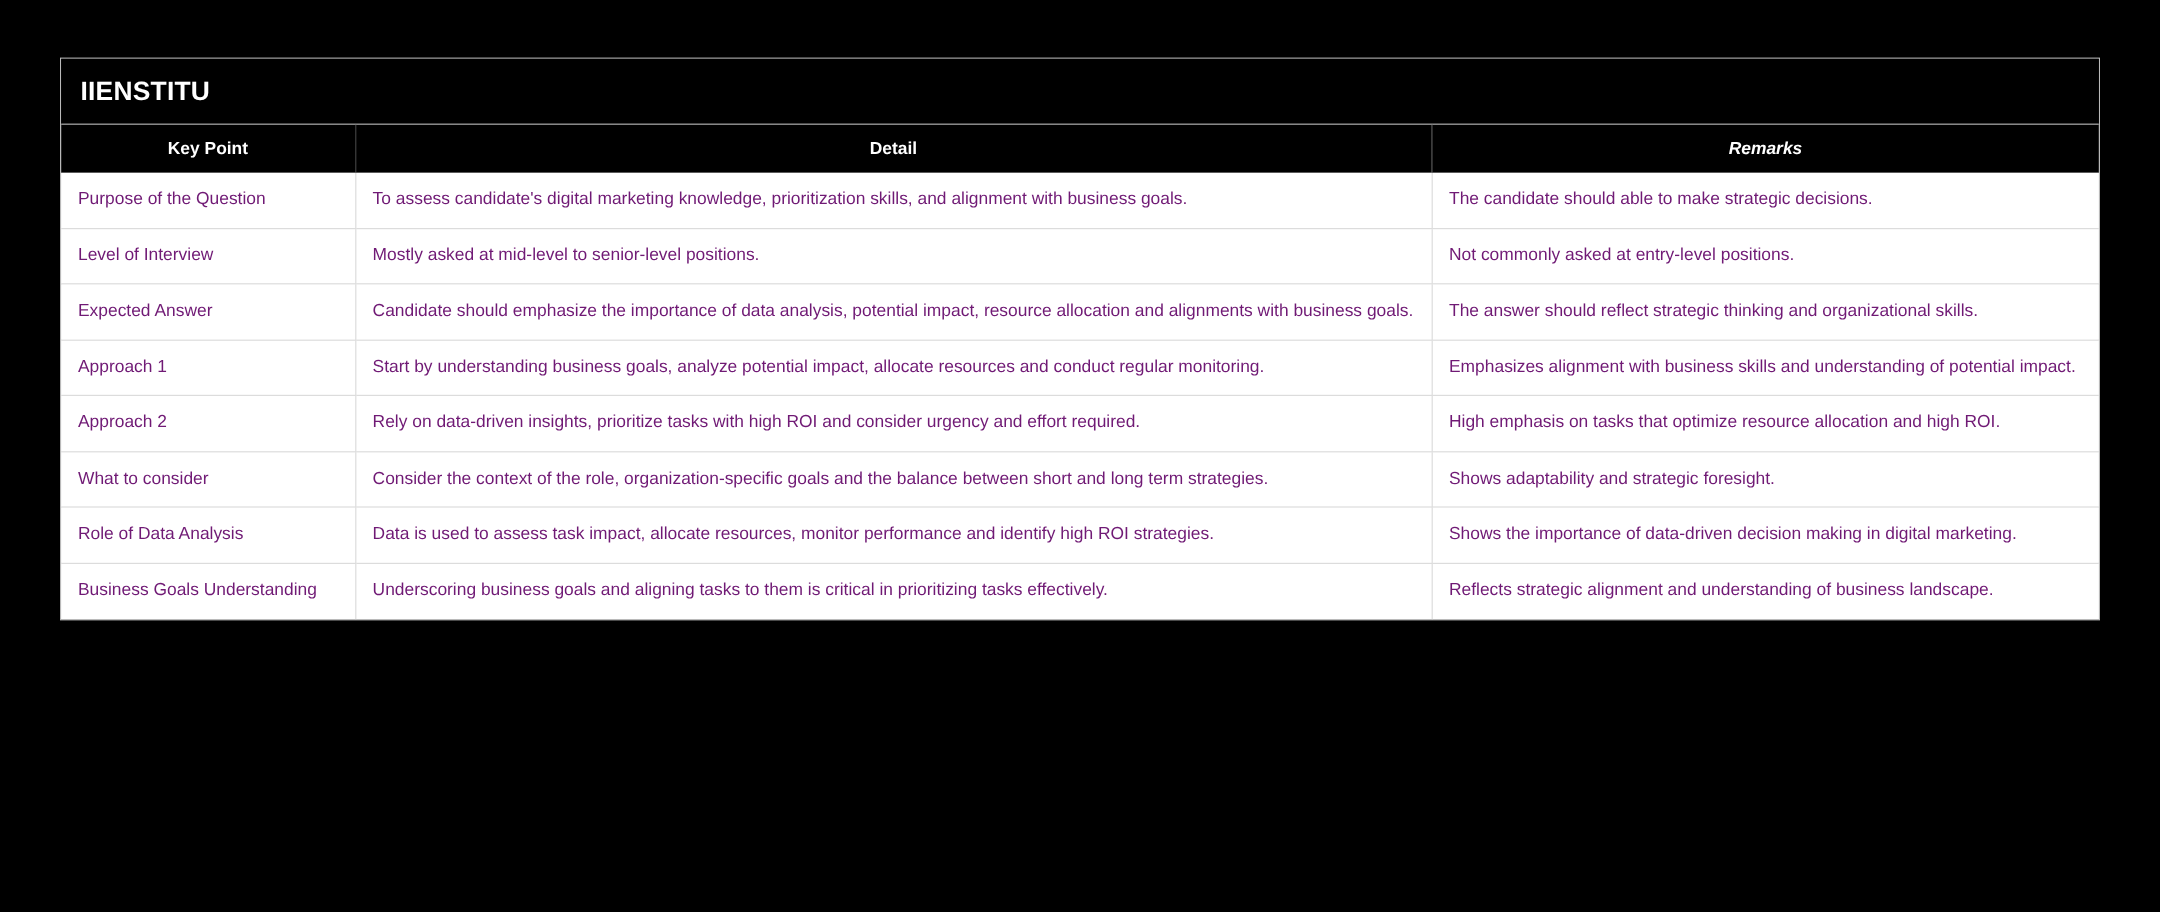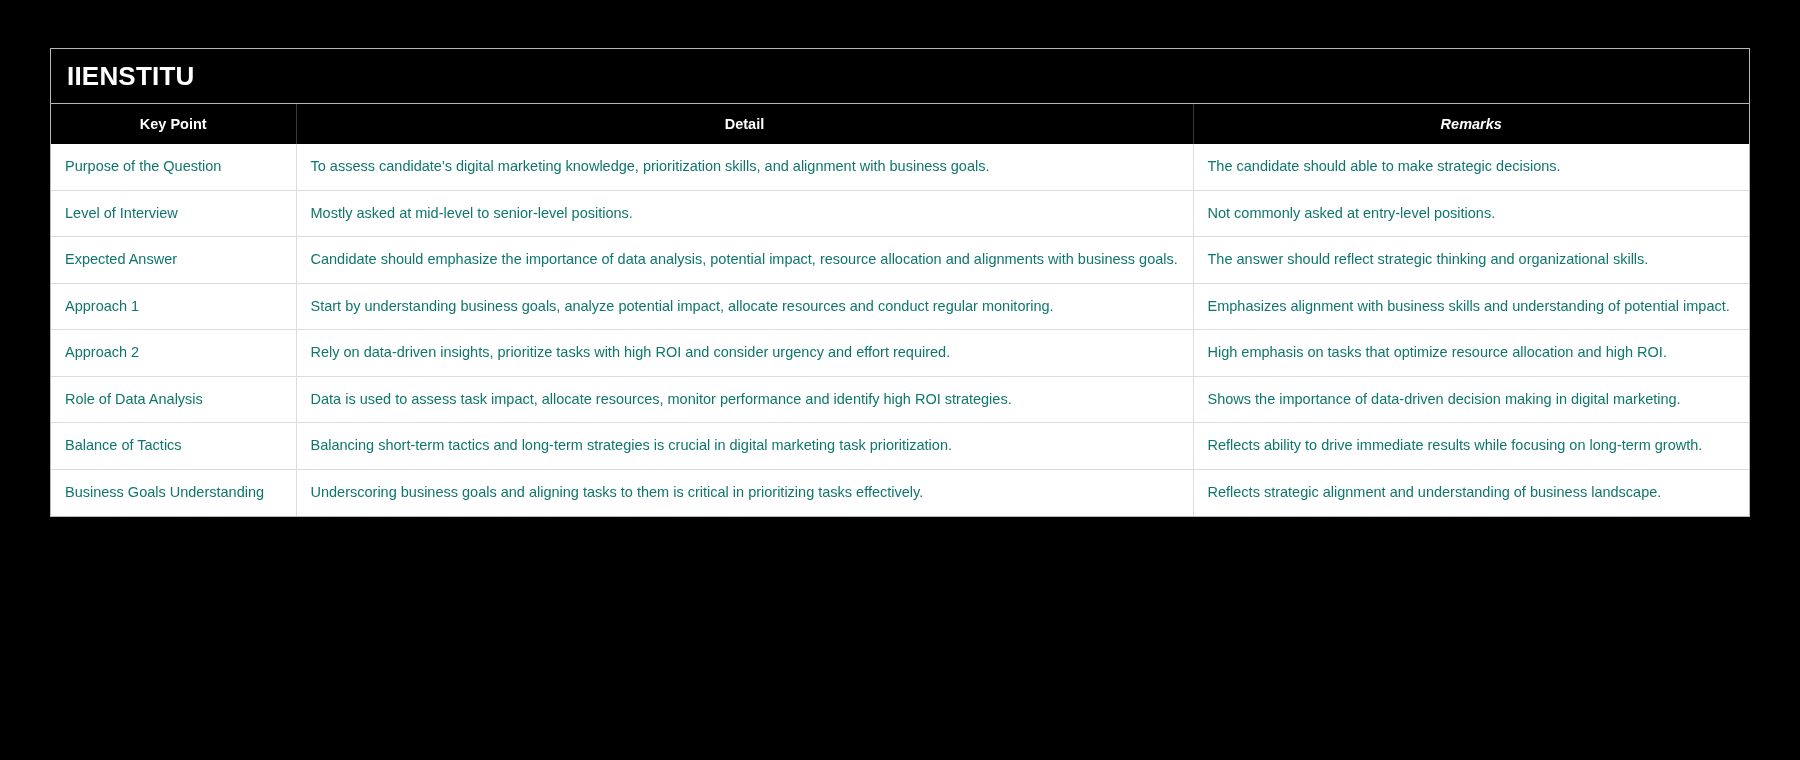--- a/index.html
+++ b/index.html
@@ -31,21 +31,21 @@
     height: 55px;
     background: #000000;
     display: flex;
     align-items: center;
     padding-left: 16px;
     border-bottom: 1px solid #b9b9b9;
     box-sizing: border-box;
   }
   .brand-title {
     color: #ffffff;
-    font-size: 26px;
+    font-size: 22px;
     font-weight: bold;
     letter-spacing: 0.2px;
   }
   table.data {
     border-collapse: collapse;
     width: 100%;
     table-layout: fixed;
     background: #ffffff;
   }
   table.data thead th {
@@ -54,21 +54,21 @@
     text-align: center;
     font-size: 14.5px;
     font-weight: bold;
     padding: 12px 14px;
     border-right: 1px solid #3a3a3a;
     box-sizing: border-box;
   }
   table.data thead th:last-child { border-right: none; font-style: italic; }
   table.data tbody td {
     background: #ffffff;
-    color: #0f766e;
+    color: #701a75;
     font-size: 14.5px;
     line-height: 1.35;
     padding: 13px 14px;
     border-bottom: 1px solid #dcdcdc;
     border-right: 1px solid #dcdcdc;
     vertical-align: middle;
     box-sizing: border-box;
   }
   table.data tbody td:last-child { border-right: none; }
   table.data tbody tr:last-child td { border-bottom: none; }
@@ -119,28 +119,28 @@
           <td>Approach 1</td>
           <td>Start by understanding business goals, analyze potential impact, allocate resources and conduct regular monitoring.</td>
           <td>Emphasizes alignment with business skills and understanding of potential impact.</td>
         </tr>
         <tr>
           <td>Approach 2</td>
           <td>Rely on data-driven insights, prioritize tasks with high ROI and consider urgency and effort required.</td>
           <td>High emphasis on tasks that optimize resource allocation and high ROI.</td>
         </tr>
         <tr>
+          <td>What to consider</td>
+          <td>Consider the context of the role, organization-specific goals and the balance between short and long term strategies.</td>
+          <td>Shows adaptability and strategic foresight.</td>
+        </tr>
+        <tr>
           <td>Role of Data Analysis</td>
           <td>Data is used to assess task impact, allocate resources, monitor performance and identify high ROI strategies.</td>
           <td>Shows the importance of data-driven decision making in digital marketing.</td>
-        </tr>
-        <tr>
-          <td>Balance of Tactics</td>
-          <td>Balancing short-term tactics and long-term strategies is crucial in digital marketing task prioritization.</td>
-          <td>Reflects ability to drive immediate results while focusing on long-term growth.</td>
         </tr>
         <tr>
           <td>Business Goals Understanding</td>
           <td>Underscoring business goals and aligning tasks to them is critical in prioritizing tasks effectively.</td>
           <td>Reflects strategic alignment and understanding of business landscape.</td>
         </tr>
       </tbody>
     </table>
 
   </div>

